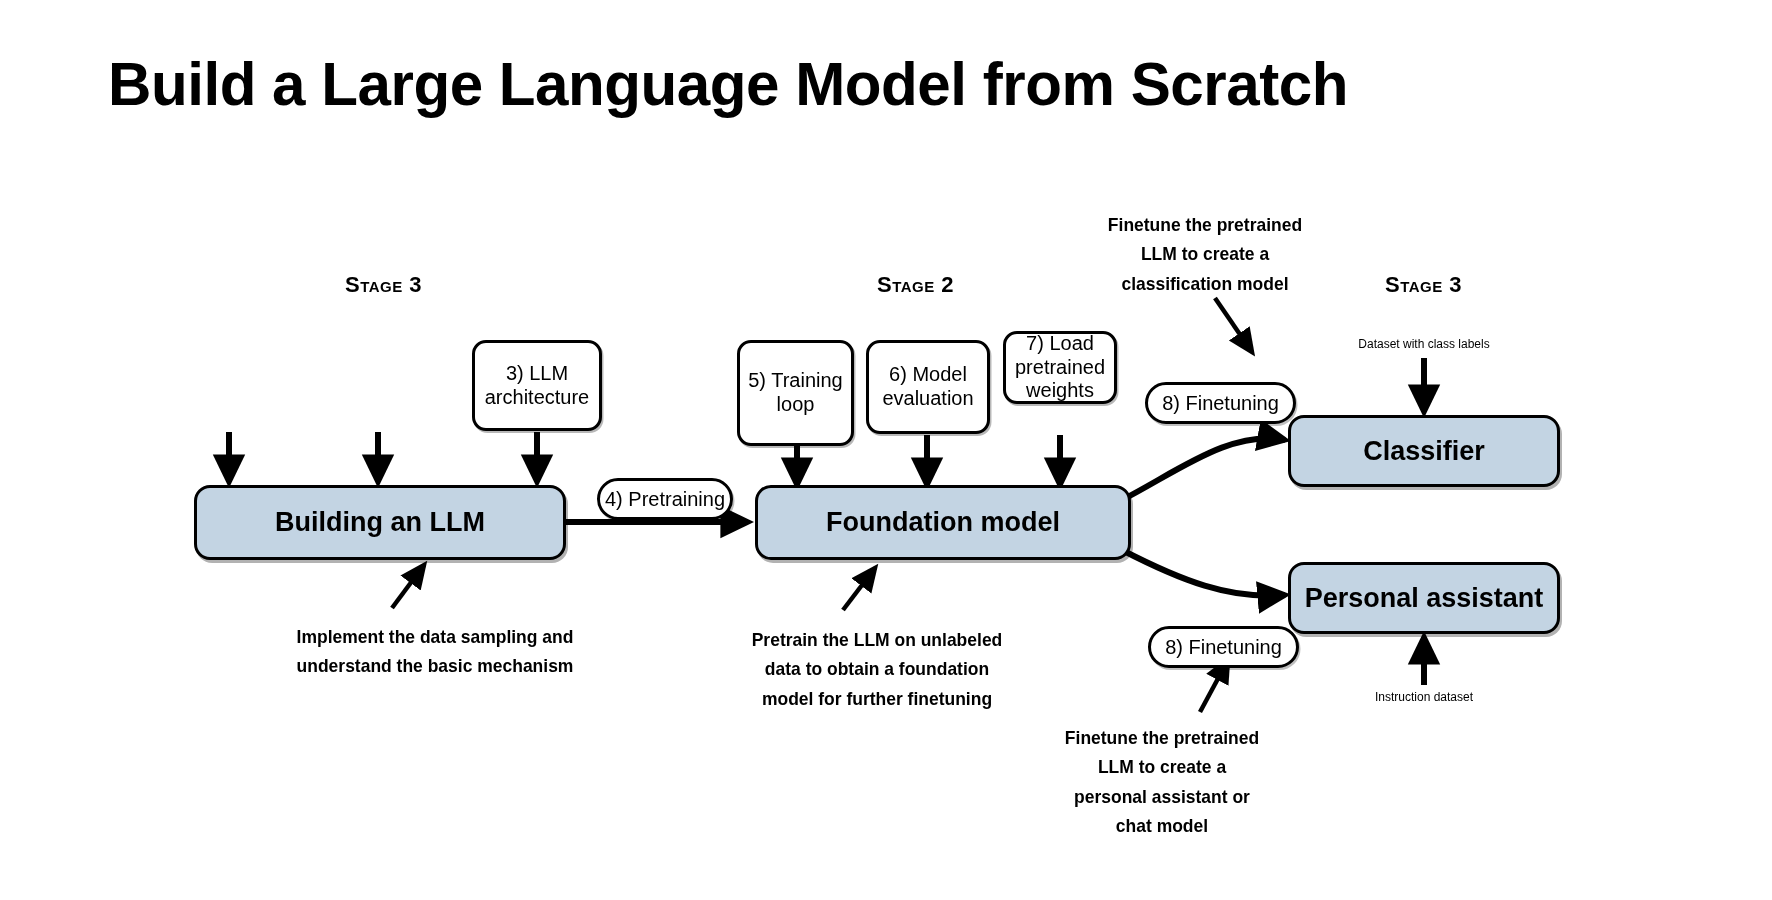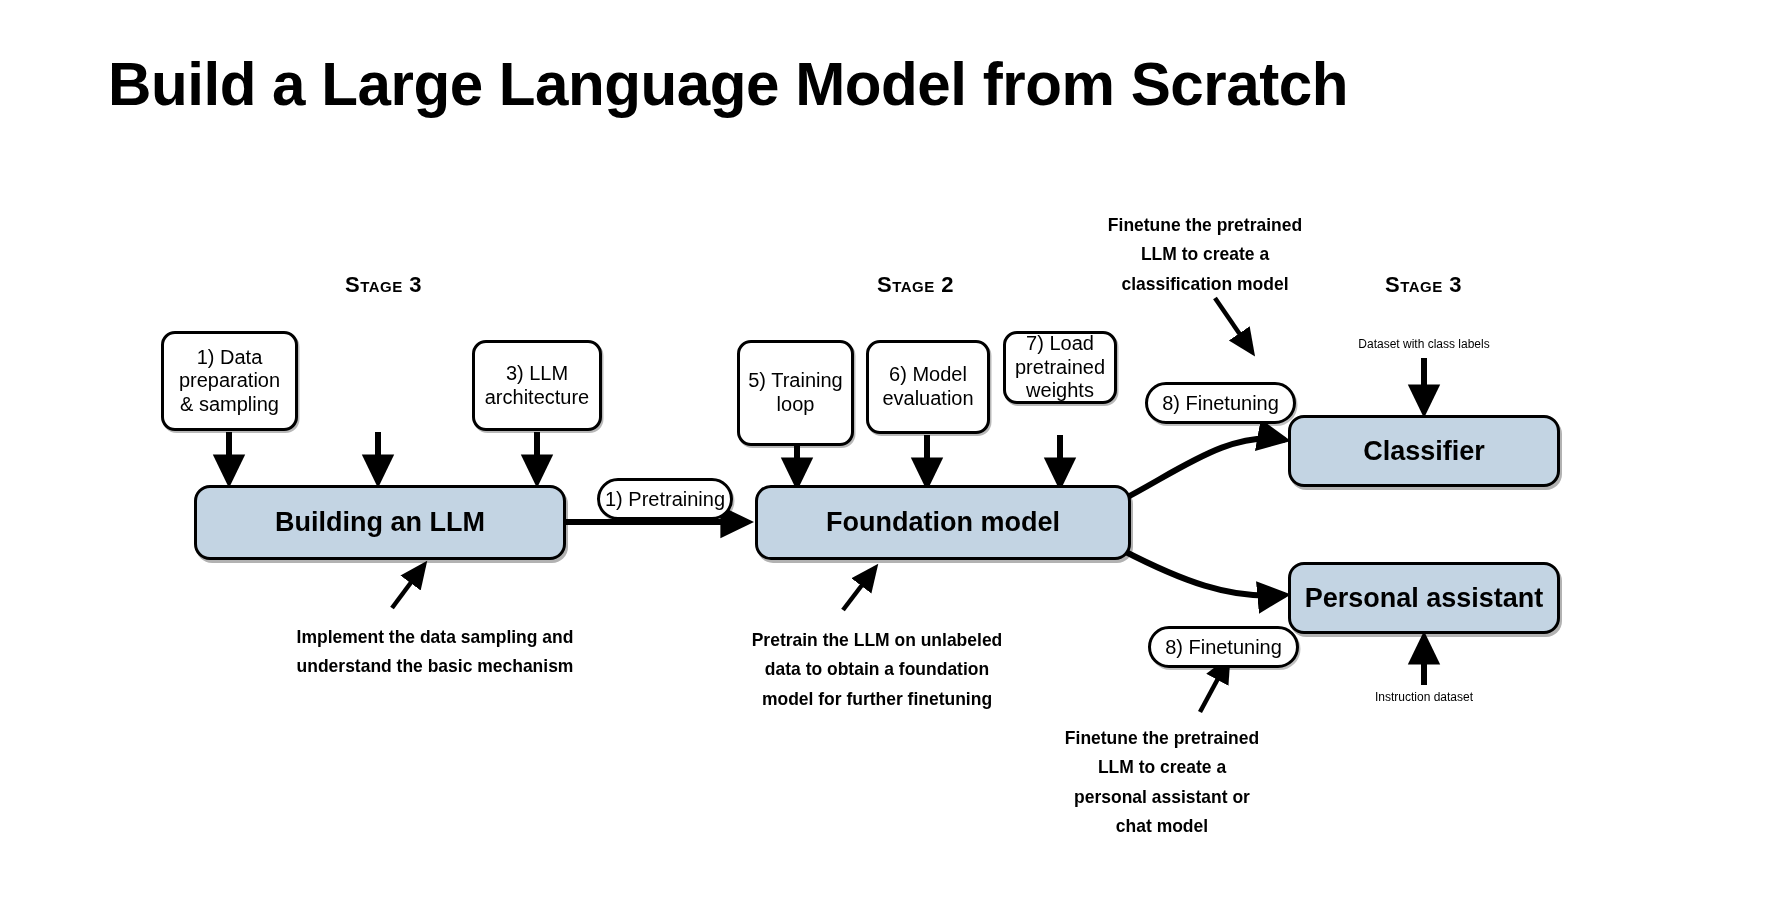--- a/index.html
+++ b/index.html
@@ -182,26 +182,25 @@
 
     <g>
       <line x1="843" y1="610" x2="875" y2="568" stroke="#000" stroke-width="4.5" marker-end="url(#ah-thin)"></line>
     </g>
   </svg>
 
   <div class="stage-label" style="left:345px; top:272px;">Stage 3</div>
   <div class="stage-label" style="left:877px; top:272px;">Stage 2</div>
   <div class="stage-label" style="left:1378px; top:272px;margin-left:7px;">Stage 3</div>
 
-  <div class="step-box" style="left:161px; top:331px; width:137px; height:100px;">1) Data preparation &amp; sampling</div>
   <div class="step-box" style="left:472px; top:340px; width:130px; height:91px;">3) LLM architecture</div>
 
   <div class="blue-box" style="left:194px; top:485px; width:372px; height:75px;">Building an LLM</div>
 
-  <div class="pill" style="left:597px; top:478px; width:136px; height:42px;">1) Pretraining</div>
+  <div class="pill" style="left:597px; top:478px; width:136px; height:42px;">4) Pretraining</div>
 
   <div class="step-box" style="left:737px; top:340px; width:117px; height:106px;">5) Training loop</div>
   <div class="step-box" style="left:866px; top:340px; width:124px; height:94px;">6) Model evaluation</div>
   <div class="step-box" style="left:1003px; top:331px; width:114px; height:73px;">7) Load pretrained weights</div>
 
   <div class="blue-box" style="left:755px; top:485px; width:376px; height:75px;">Foundation model</div>
 
   <div class="note" style="left:1090px; top:210px; width:230px;">Finetune the pretrained LLM to create a classification model</div>
 
   <div class="pill" style="left:1145px; top:382px; width:151px; height:42px;">8) Finetuning</div>

